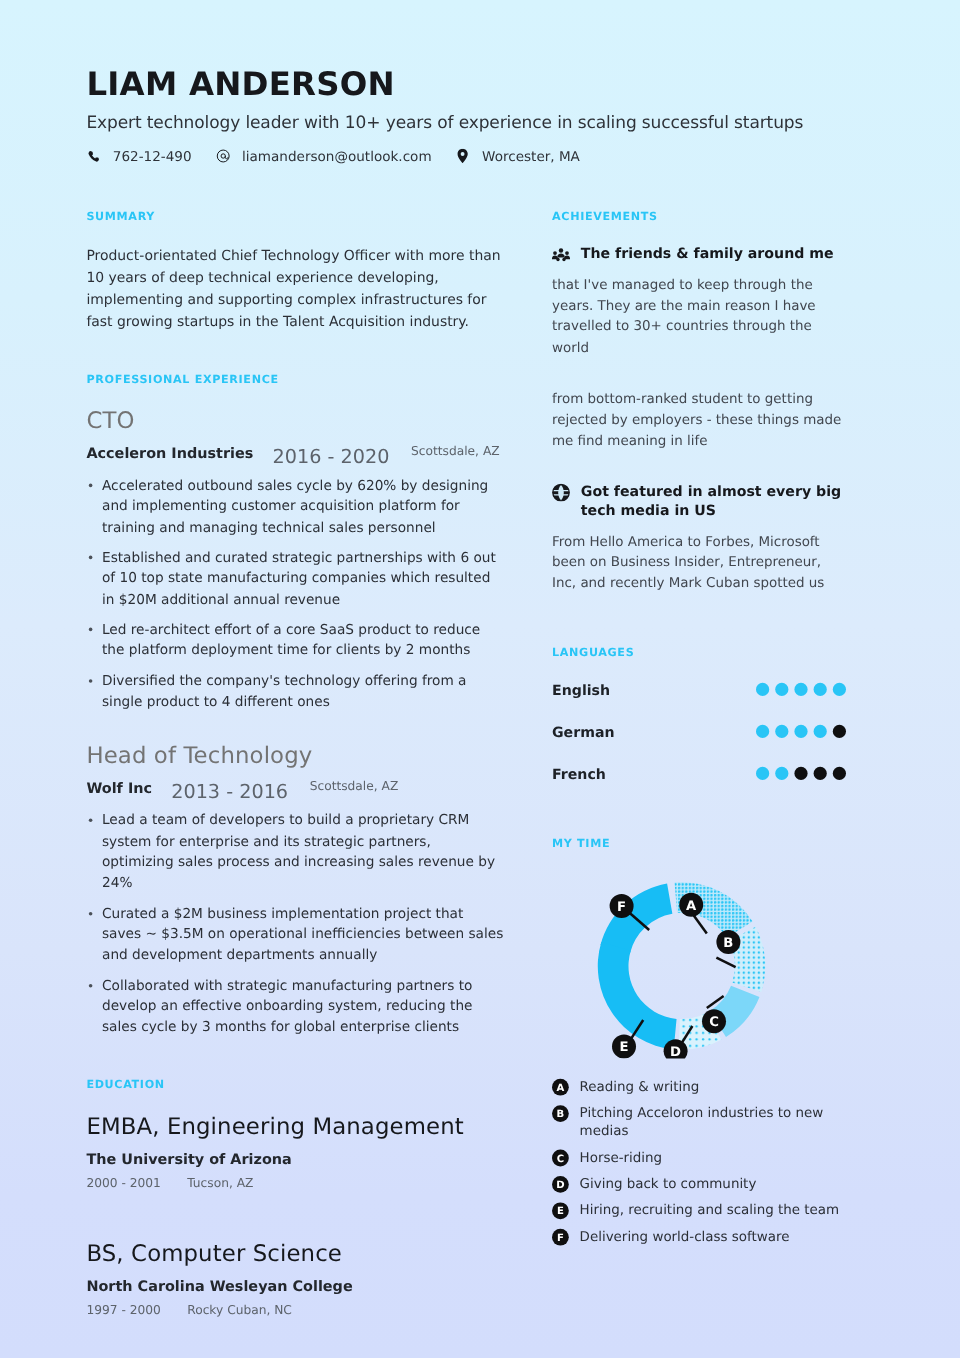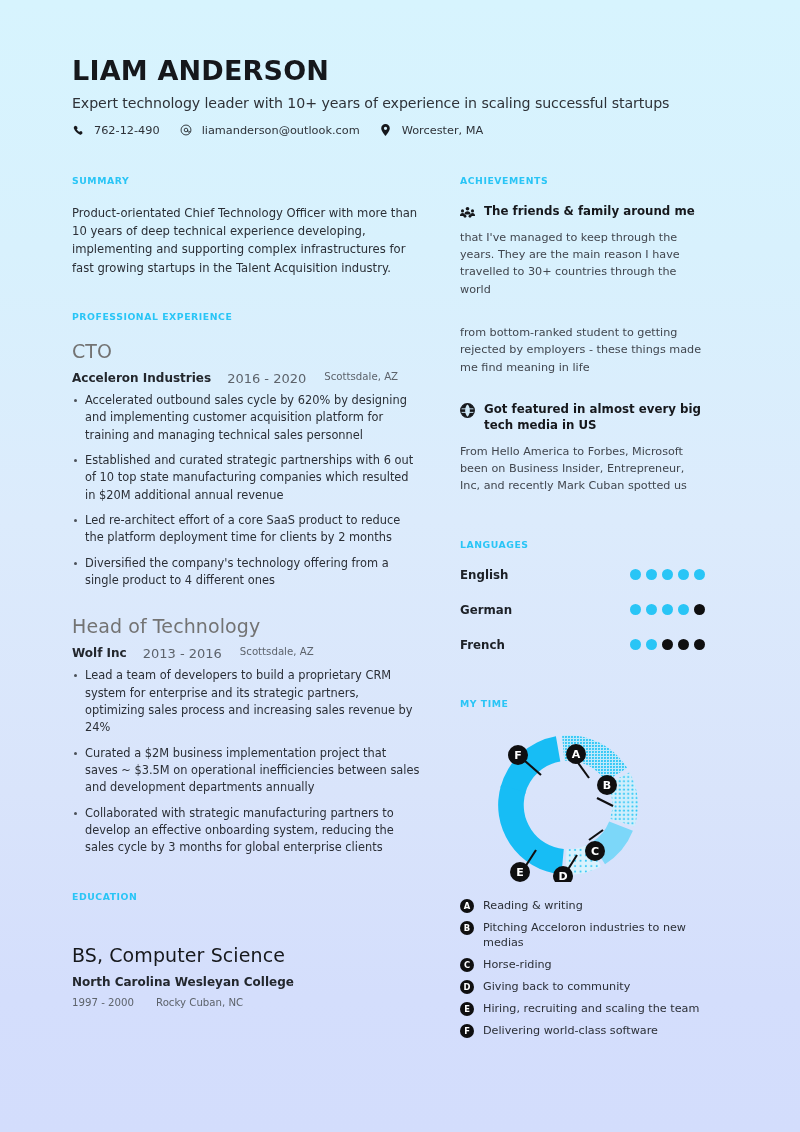--- a/index.html
+++ b/index.html
@@ -101,21 +101,21 @@
     align-items: flex-start;
     margin-bottom: 6px;
   }
   .job-company {
     font-size: 12px;
     font-weight: 600;
     color: #23272d;
     margin-right: 16px;
   }
   .job-dates {
-    font-size: 13px;
+    font-size: 16px;
     color: #5d636b;
     margin-right: 18px;
   }
   .job-loc {
     font-size: 10.2px;
     color: #5d636b;
   }
   ul.bullets { list-style: none; }
   ul.bullets li {
     position: relative;
@@ -332,20 +332,28 @@
             <li>Lead a team of developers to build a proprietary CRM system for enterprise and its strategic partners, optimizing sales process and increasing sales revenue by 24%</li>
             <li>Curated a $2M business implementation project that saves ~ $3.5M on operational inefficiencies between sales and development departments annually</li>
             <li>Collaborated with strategic manufacturing partners to develop an effective onboarding system, reducing the sales cycle by 3 months for global enterprise clients</li>
           </ul>
         </div>
       </div>
 
       <div class="sec" style="margin-top:10px;">
         <div class="sec-head">EDUCATION</div>
 
+        <div class="edu">
+          <div class="edu-degree">EMBA, Engineering Management</div>
+          <div class="edu-school">The University of Arizona</div>
+          <div class="edu-meta">
+            <span class="edu-dates">2000 - 2001</span>
+            <span class="edu-loc">Tucson, AZ</span>
+          </div>
+        </div>
 
         <div class="edu" style="margin-top:42px;">
           <div class="edu-degree">BS, Computer Science</div>
           <div class="edu-school">North Carolina Wesleyan College</div>
           <div class="edu-meta">
             <span class="edu-dates">1997 - 2000</span>
             <span class="edu-loc">Rocky Cuban, NC</span>
           </div>
         </div>
       </div>

